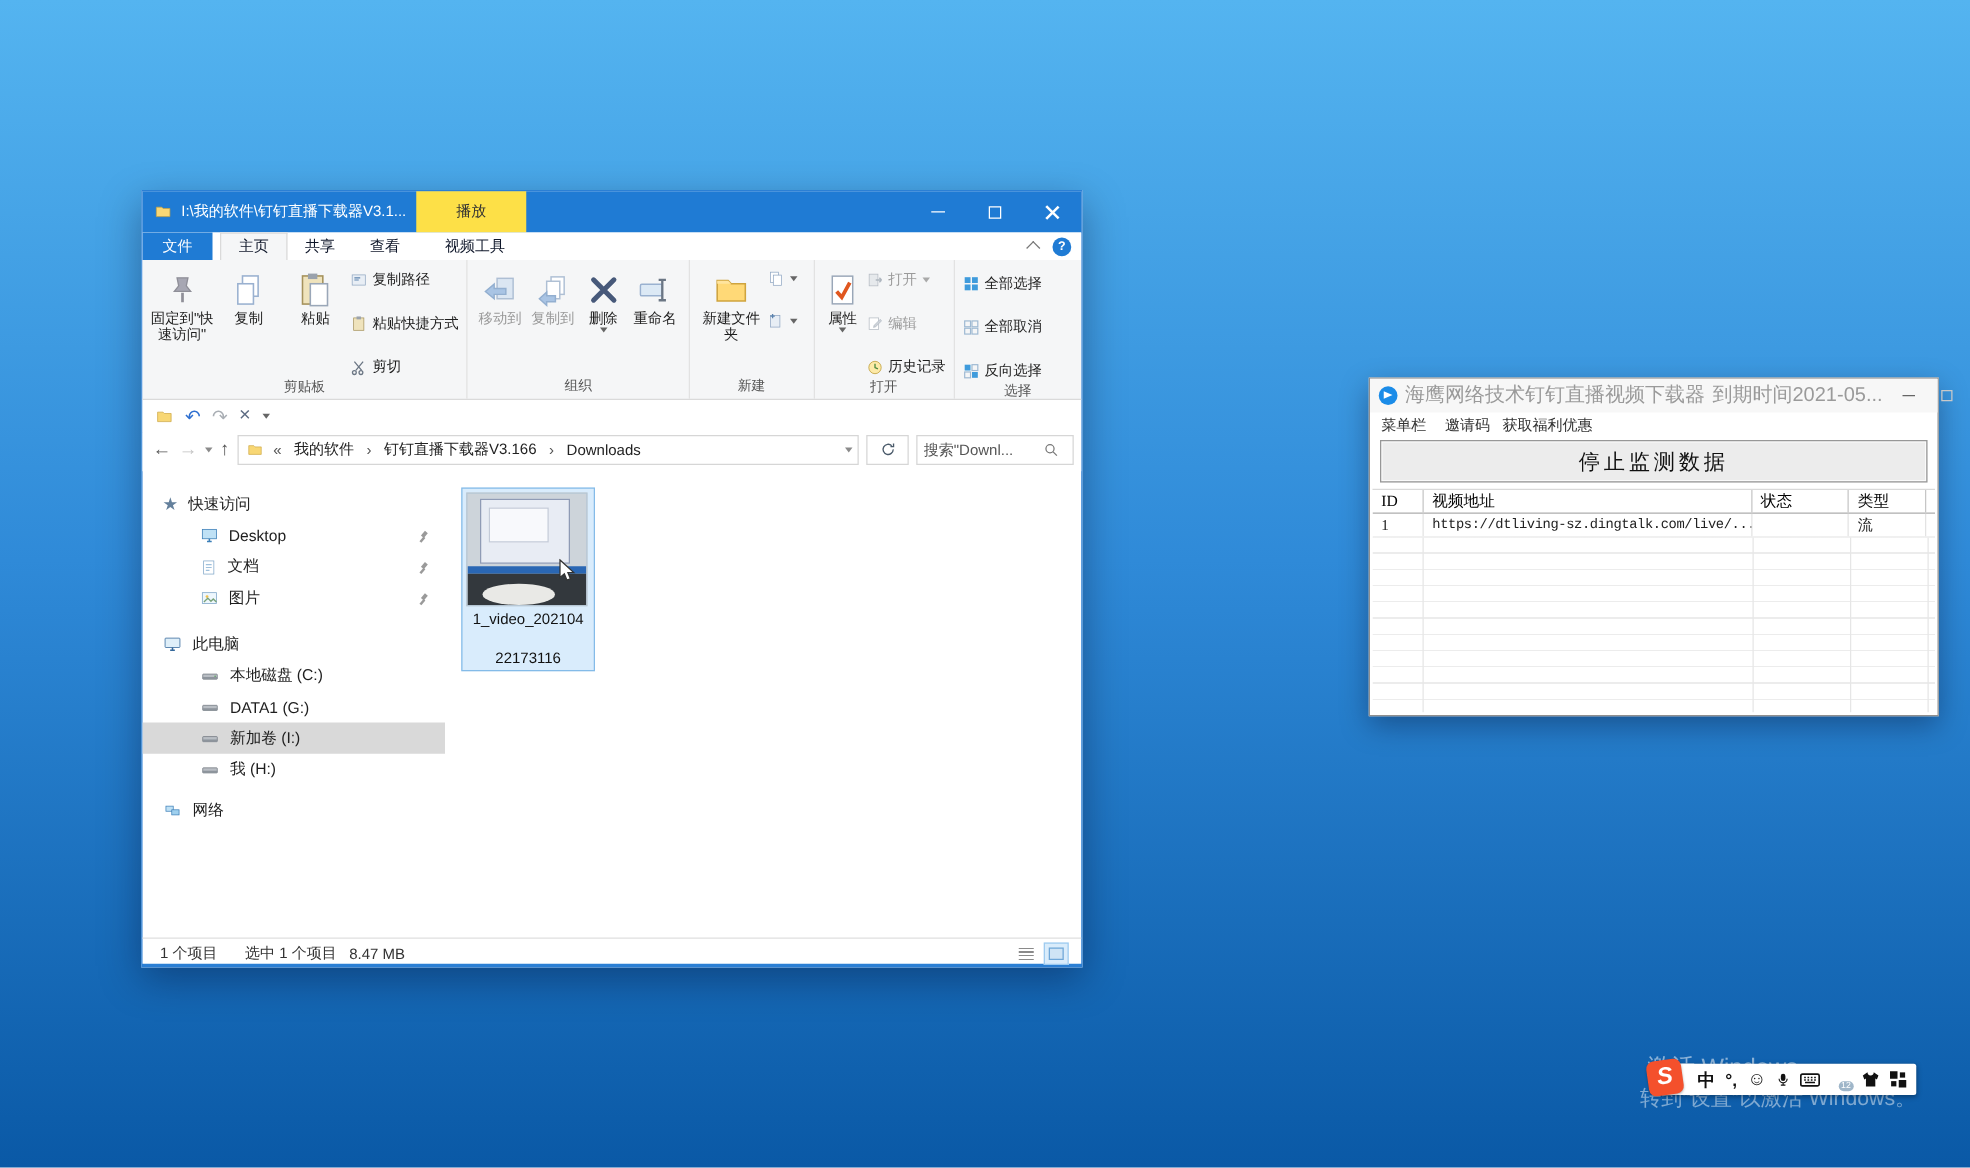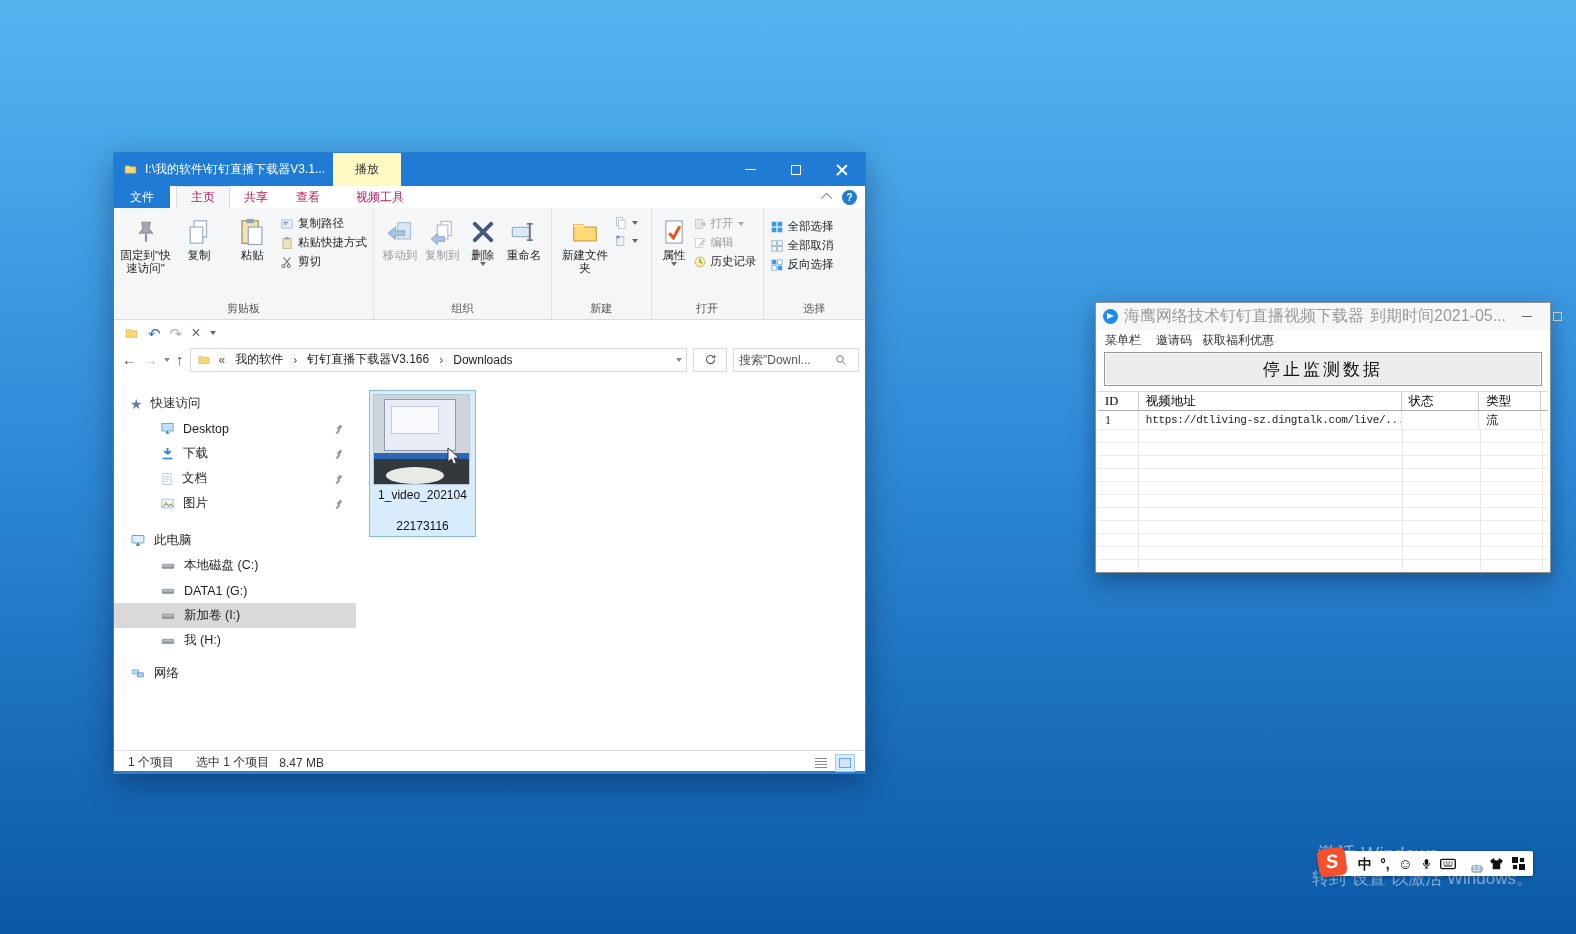--- a/index.html
+++ b/index.html
@@ -11,46 +11,46 @@
   }
   .abs { position:absolute; }
 
   
   .explorer { left:113px; top:152px; width:753px; height:622px;
     border:1px solid #2b7fd4; border-bottom-width:3px; background:#fff;
     box-shadow:0 10px 30px rgba(0,0,30,.35); }
   .ex-titlebar { height:33px; background:#1f7bd4; display:flex; align-items:center;
     padding-left:9px; position:relative; color:#fff; }
   .ex-title-text { font-size:12px; margin-left:7px; white-space:nowrap; }
-  .play-tab { position:absolute; left:219px; top:0; width:68px; height:33px;
-    background:#fef9c3; color:#333; display:flex; align-items:center; justify-content:center; font-size:12px; }
+  .play-tab { position:absolute; left:219px; top:0; width:88px; height:33px;
+    background:#fde047; color:#333; display:flex; align-items:center; justify-content:center; font-size:12px; }
   .ex-controls { position:absolute; right:0; top:0; height:33px; display:flex; }
   .wc { width:46px; height:33px; display:flex; align-items:center; justify-content:center; }
   .g-min { width:11px; height:1px; background:#fff; }
   .g-max { width:10px; height:10px; border:1px solid #fff; }
   .g-close { width:12px; height:12px; position:relative; }
   .g-close::before,.g-close::after { content:""; position:absolute; left:5px; top:-1px; width:1.5px; height:14px; background:#fff; }
   .g-close::before { transform:rotate(45deg);} .g-close::after { transform:rotate(-45deg);}
 
   .ex-tabs { height:22px; background:#fff; display:flex; align-items:stretch; position:relative; }
-  .tab { padding:0 14px; display:flex; align-items:center; font-size:12px; color:#be185d; }
+  .tab { padding:0 14px; display:flex; align-items:center; font-size:12px; color:#0f172a; }
   .tab-file { background:#1f7bd4; color:#fff; padding:0 16px; margin-right:6px; }
   .tab-active { border:1px solid #dadada; border-bottom:none; background:#f5f6f7; }
   .ex-tabs-right { position:absolute; right:8px; top:0; height:22px; display:flex; align-items:center; gap:10px; }
   .chev-up { width:8px; height:8px; border-left:1.5px solid #777; border-top:1.5px solid #777; transform:rotate(45deg) translateY(2px); }
   .help-circ { width:15px; height:15px; border-radius:50%; background:#1f7bd4; color:#fff; font-size:10px; font-weight:bold; display:flex; align-items:center; justify-content:center; }
 
   .ex-ribbon { height:112px; background:#f5f6f7; border-bottom:1px solid #dadada; display:flex; }
   .rgroup { display:flex; flex-direction:column; border-right:1px solid #e2e2e2; }
   .rg-body { flex:1; display:flex; align-items:flex-start; padding:5px 6px 0 6px; gap:2px; }
   .rg-label { text-align:center; font-size:11px; color:#555; padding:1px 0 3px;font-family:Liberation Mono, monospace; }
   .bigbtn { width:54px; display:flex; flex-direction:column; align-items:center; text-align:center;
     font-size:11.5px; color:#1e1e1e; line-height:13px; padding-top:2px; }
   .bigbtn .bicon { height:34px; display:flex; align-items:center; }
-  .smallcol { display:flex; flex-direction:column; gap:4px; padding-top:3px; }
+  .smallcol { display:flex; flex-direction:column; gap:20px; padding-top:3px; }
   .smallbtn { display:flex; align-items:center; gap:4px; font-size:11.5px; color:#1e1e1e; white-space:nowrap; }
   .dis { color:#9a9a9a; }
   .caret-dn { width:0; height:0; border-left:3px solid transparent; border-right:3px solid transparent; border-top:4px solid #666; display:inline-block; }
 
   .ex-qat { height:26px; background:#fff; display:flex; align-items:center; gap:9px; padding-left:10px; }
   .qat-ch { font-size:15px; line-height:1; }
   .u-undo { color:#2e6fd0; } .u-redo { color:#a9aeb4; } .u-x { color:#5d6c83; font-size:16px; }
 
   .ex-addr { height:31px; background:#fff; display:flex; align-items:center; padding:0 6px 4px 8px; gap:6px; }
   .navch { font-size:15px; color:#555; } .navdis { color:#c3c3c3; }
@@ -448,28 +448,20 @@
       </div>
       <div class="srow">
         <svg width="15" height="15" viewBox="0 0 24 24">
             <rect x="3" y="4" width="18" height="12" fill="#bfe1f5" stroke="#3c7fb8"></rect>
             <path d="M9 19.5h6M12 16v3.5" stroke="#3c7fb8" stroke-width="2"></path>
           </svg>
         <span>Desktop</span>
         <span class="pin-mark"></span>
       </div>
       <div class="srow">
-        <svg width="15" height="15" viewBox="0 0 24 24">
-            <path d="M12 3v10m0 0l-5-5m5 5l5-5" stroke="#2f86d6" stroke-width="3" fill="none"></path>
-            <path d="M4 20h16" stroke="#2f86d6" stroke-width="2.5"></path>
-          </svg>
-        <span>下载</span>
-        <span class="pin-mark"></span>
-      </div>
-      <div class="srow">
         <svg width="14" height="14" viewBox="0 0 24 24">
             <rect x="5" y="3" width="14" height="18" fill="#fff" stroke="#7fa6c8"></rect>
             <path d="M8 8h8M8 12h8M8 16h5" stroke="#9fc0dc" stroke-width="1.6"></path>
           </svg>
         <span>文档</span>
         <span class="pin-mark"></span>
       </div>
       <div class="srow">
         <svg width="15" height="15" viewBox="0 0 24 24">
             <rect x="3" y="5" width="18" height="14" fill="#eef7fd" stroke="#7fa6c8"></rect>

